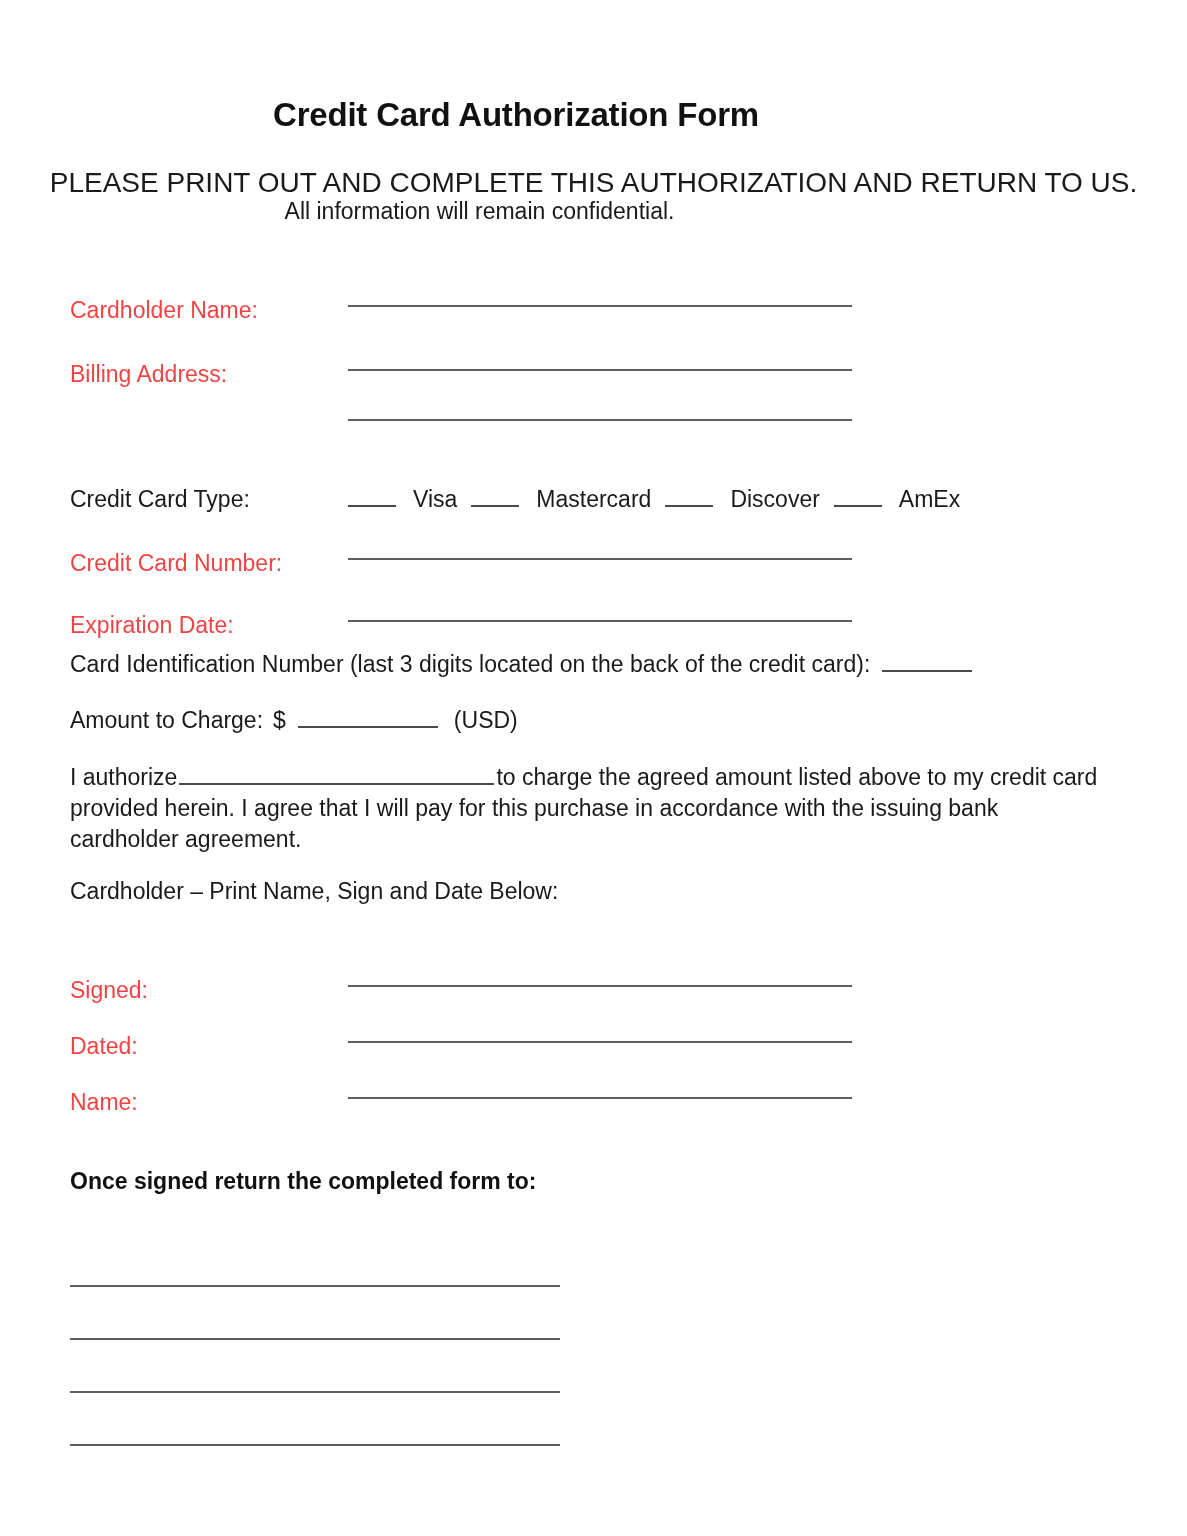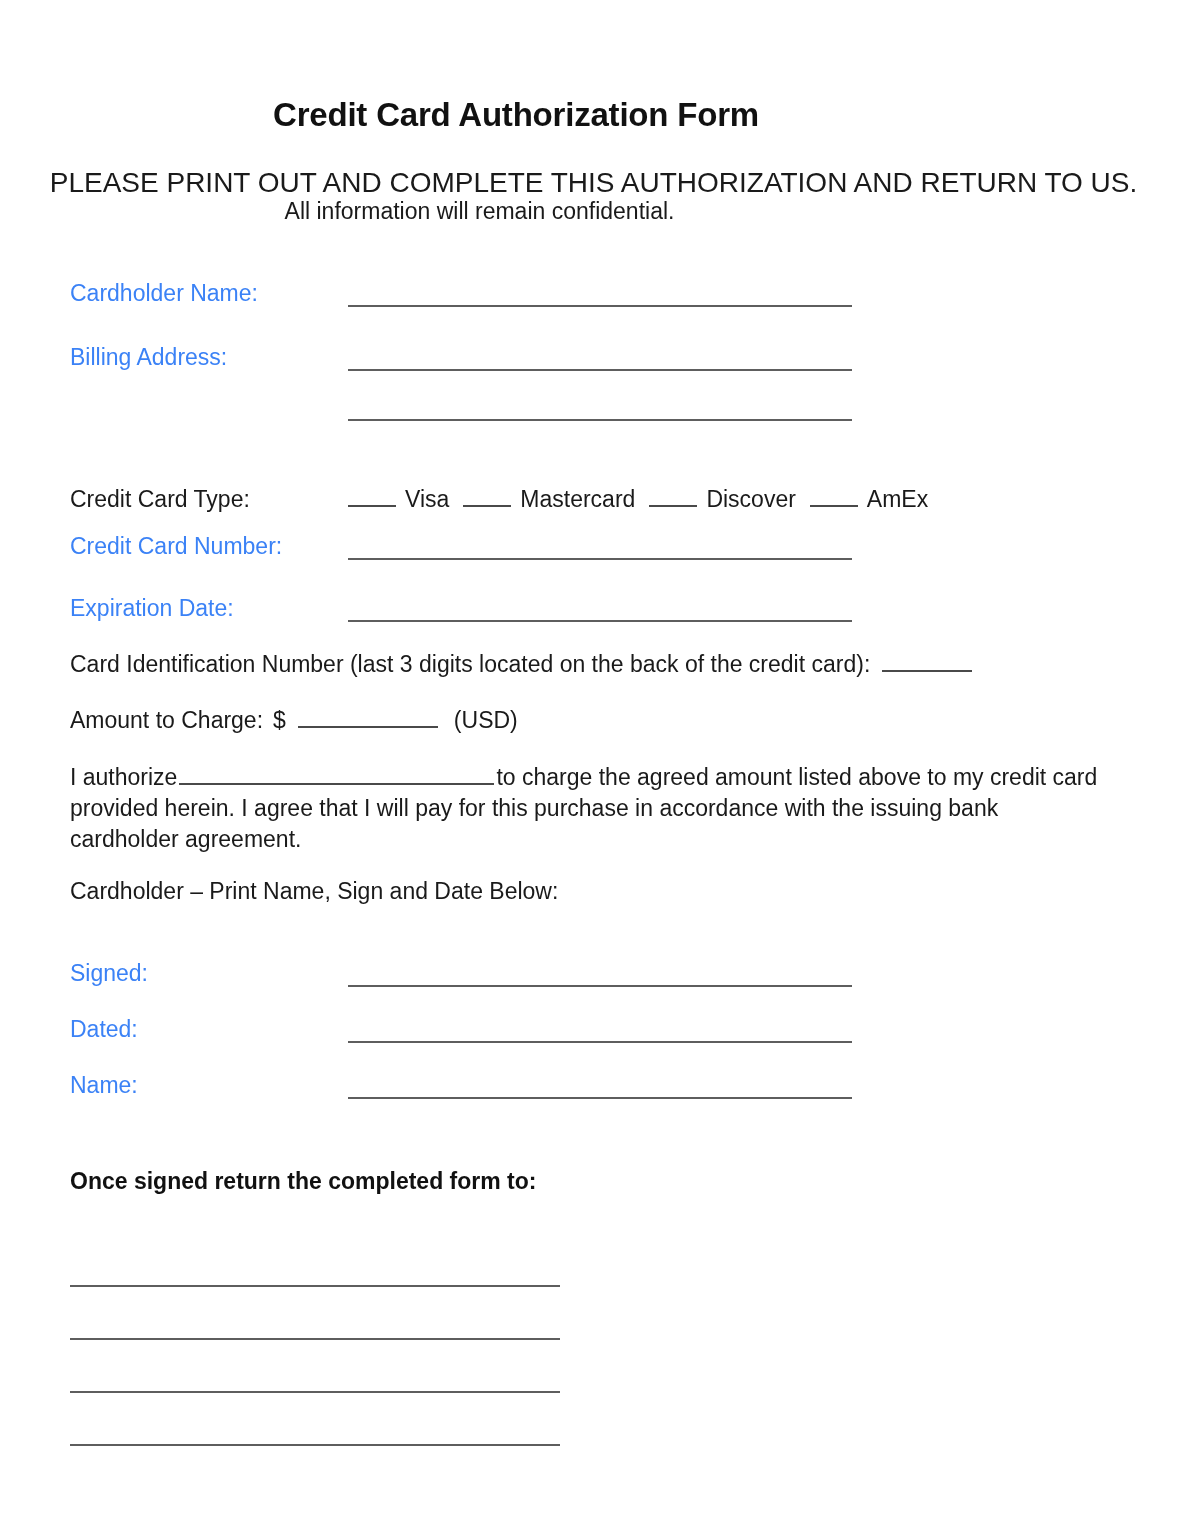--- a/index.html
+++ b/index.html
@@ -55,24 +55,24 @@
 
   
   .field-row {
     position: absolute;
     left: 70px;
     height: 34px;
   }
   .field-label {
     position: absolute;
     left: 0;
-    top: 0;
-    font-size: 23px;
-    white-space: nowrap;
-    color: #3b82f6;
+    top: 17px;
+    font-size: 23px;
+    white-space: nowrap;
+    color: #ef4444;
   }
   .rule {
     position: absolute;
     height: 0;
     border-top: 2.4px solid #5e5e5e;
   }
 
   
   .rule-long {
     left: 348px;
@@ -93,21 +93,21 @@
     width: 278px;
   }
   .blank-seg {
     display: inline-block;
     border-bottom: 2.4px solid #4a4a4a;
     height: 17px;
     vertical-align: baseline;
   }
   .blank-48 { width: 48px; }
   .cc-opt { margin-right: 14px; }
-  .cc-opt .cc-name { margin-left: 9px; }
+  .cc-opt .cc-name { margin-left: 17px; }
 
   
   .text-row {
     position: absolute;
     left: 70px;
     font-size: 23px;
     white-space: nowrap;
     color: #1a1a1a;
   }
 

